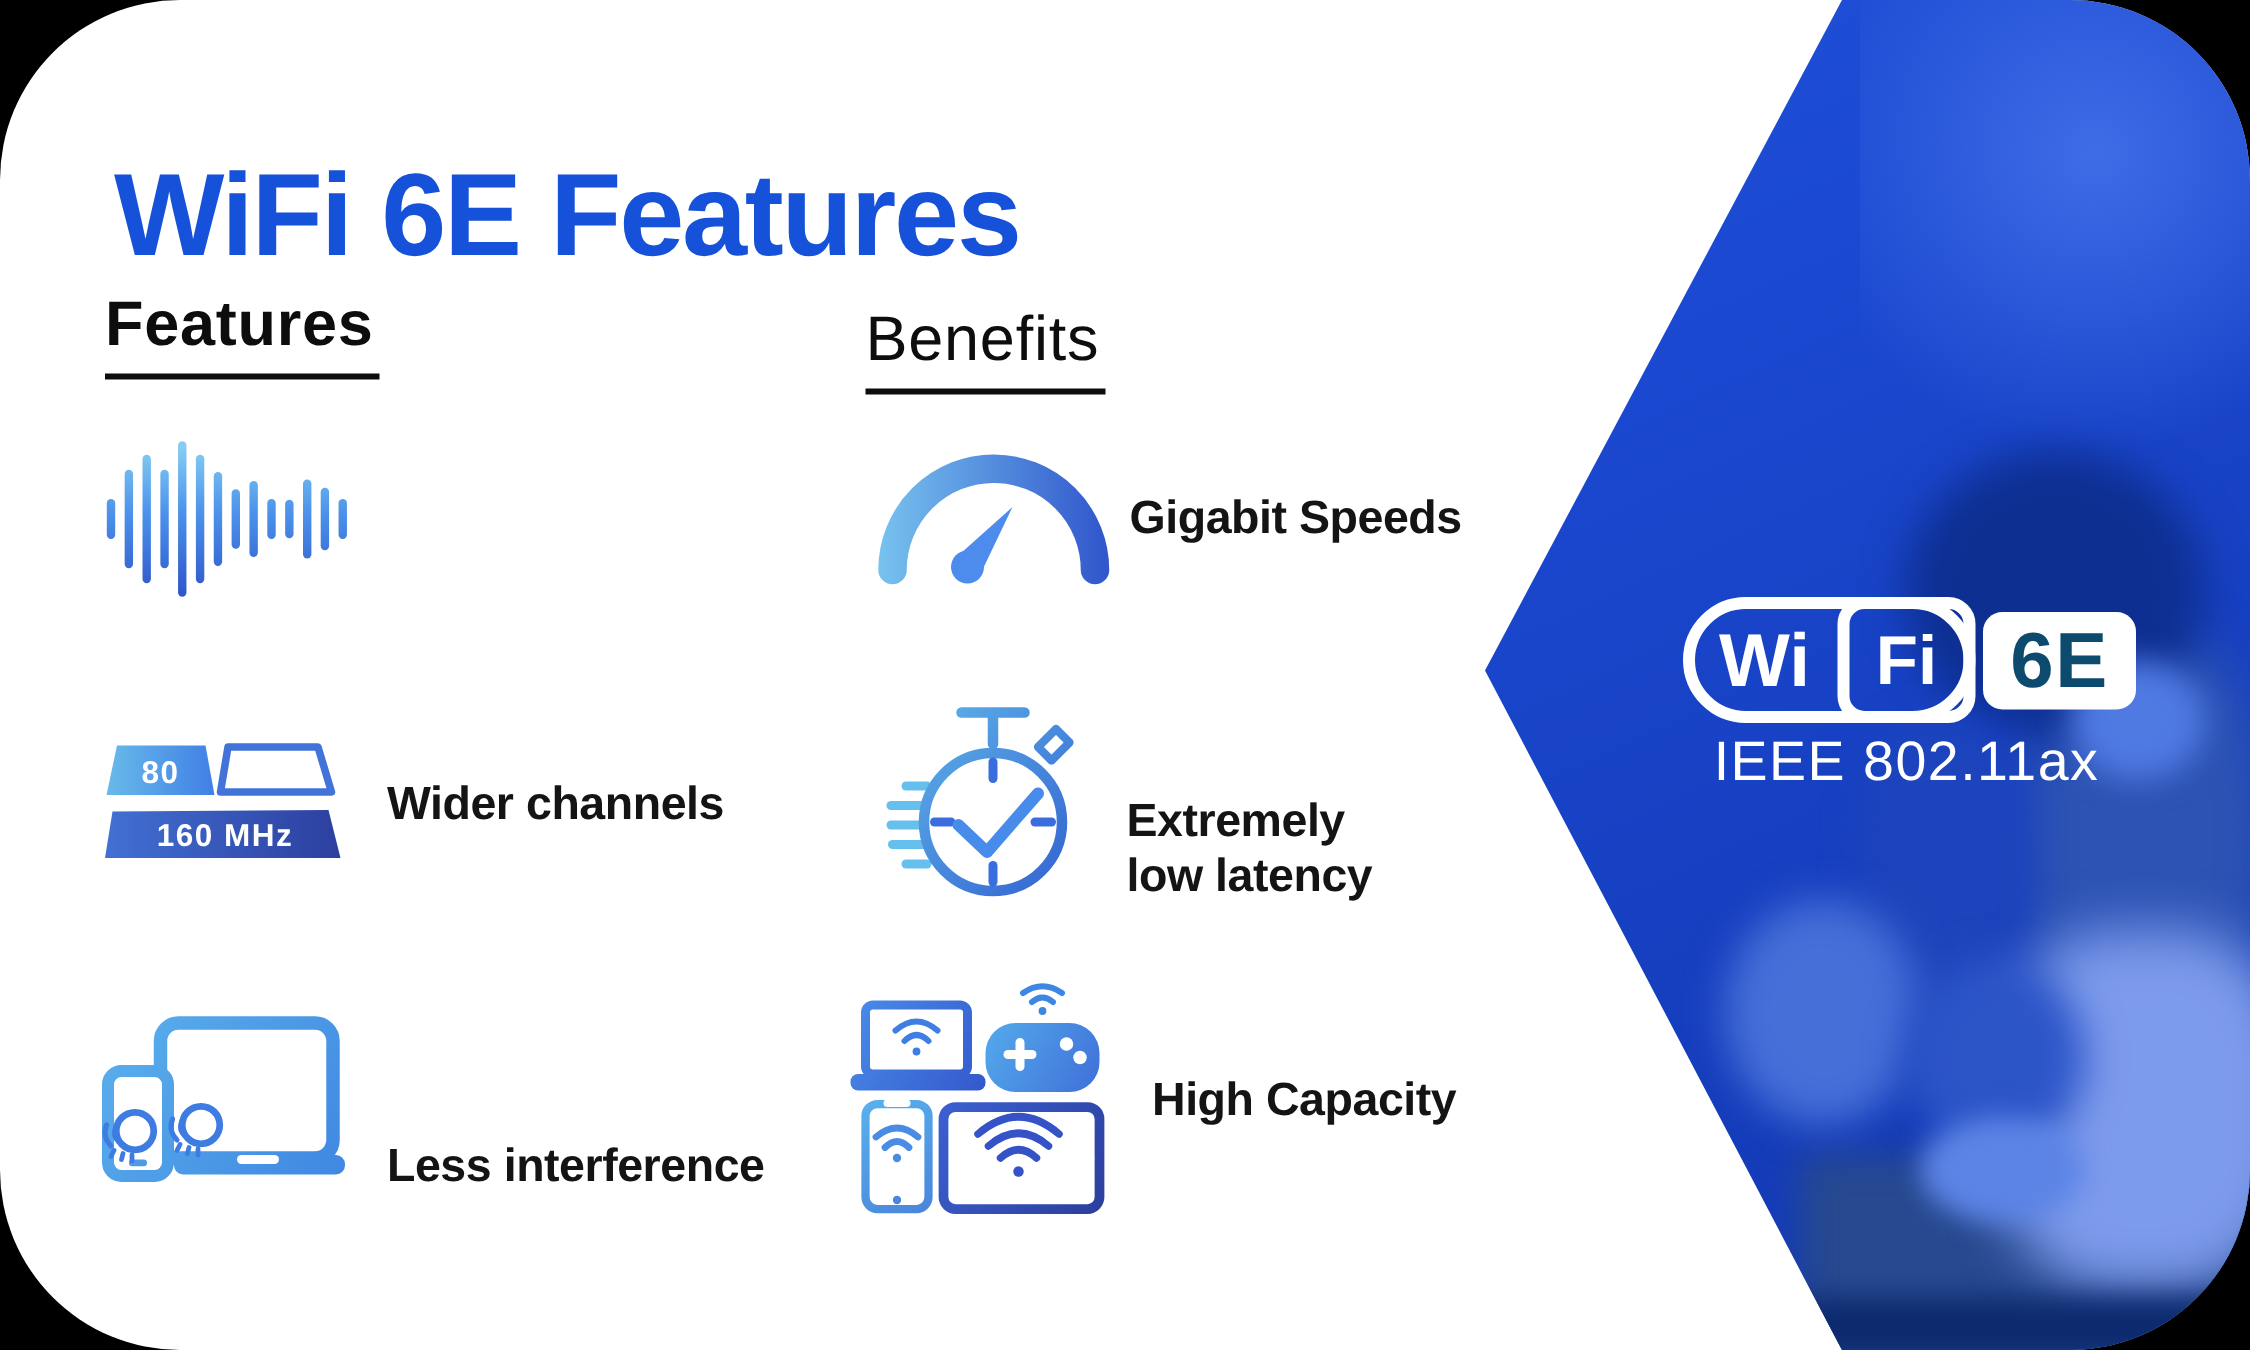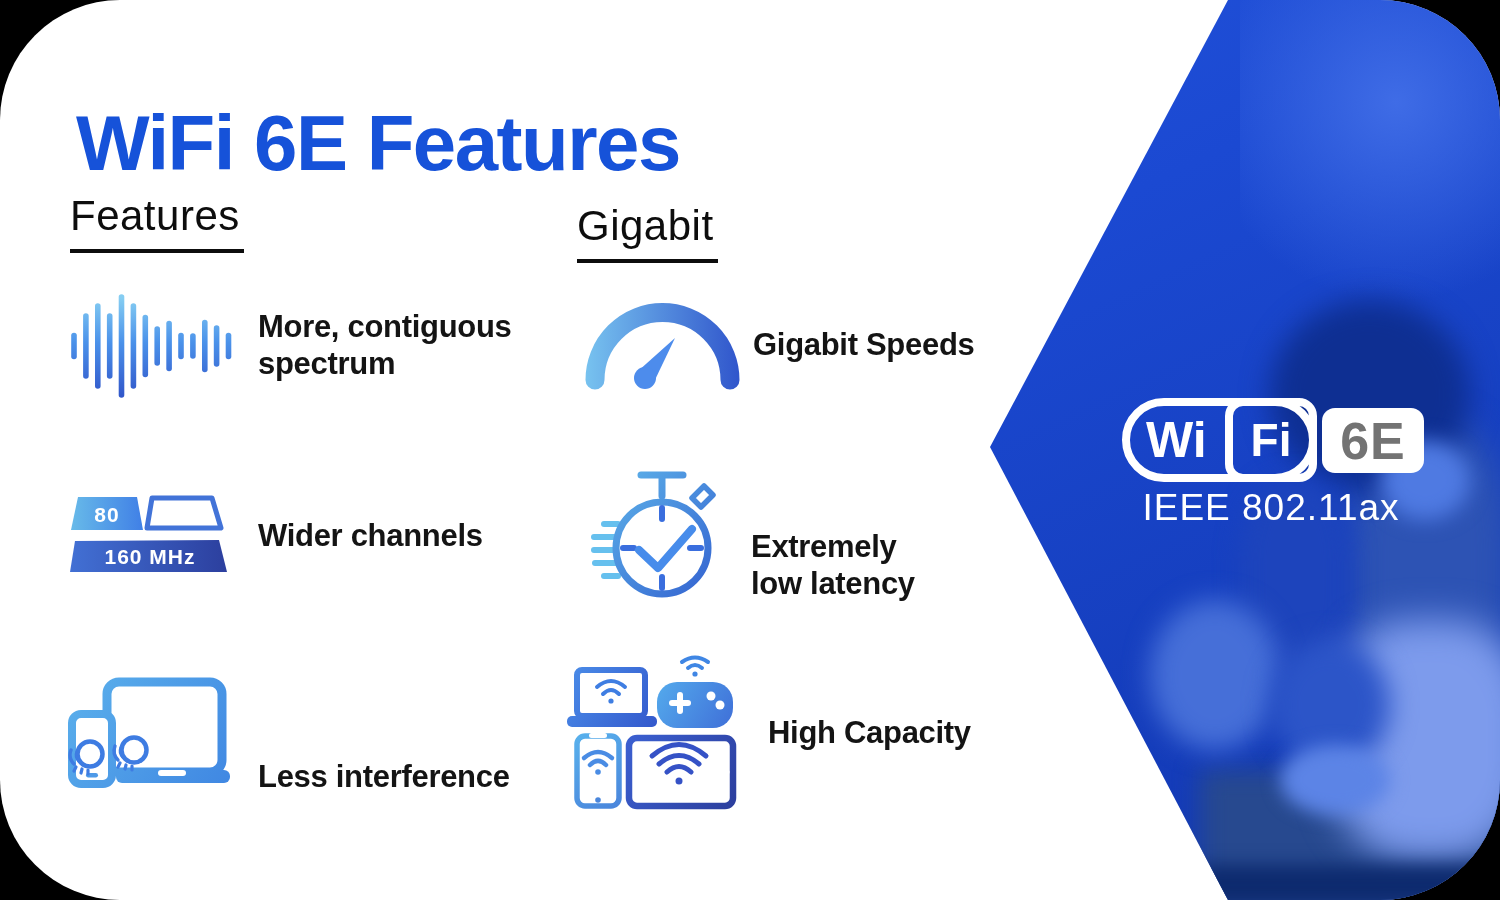--- a/index.html
+++ b/index.html
@@ -3,21 +3,21 @@
 <meta charset="utf-8">
 <style>
   html,body{margin:0;padding:0;background:#000;}
   .stage{position:relative;width:1500px;height:900px;overflow:hidden;font-family:"Liberation Sans",sans-serif;}
   .card{position:absolute;inset:0;background:#fff;border-radius:120px;overflow:hidden;}
 
   .title{position:absolute;left:76px;top:46px;font-size:78px;font-weight:800;color:#1652d9;letter-spacing:-1.5px;text-align:right;}
 
   .col-heading{position:absolute;font-size:42px;font-weight:400;color:#0d0d0d;letter-spacing:.5px;
     border-bottom:4px solid #0d0d0d;padding:0 4px 9px 0;display:inline-block;}
-  .heading-features{left:70px;top:192px;}
+  .heading-features{left:70px;top:192px;font-weight:bold;}
   .heading-benefits{left:577px;top:202px;}
 
   .item-label{position:absolute;font-size:31px;font-weight:700;color:#141414;line-height:37px;
     white-space:pre-line;letter-spacing:-.3px;}
 
   .icon{position:absolute;overflow:visible;}
   svg{overflow:visible;}
   svg text{font-family:"Liberation Sans",sans-serif;font-weight:700;fill:#fff;}
 
   
@@ -25,21 +25,21 @@
     clip-path:polygon(1228px 0px,1500px 0px,1500px 900px,1228px 900px,990px 447px);
     background:linear-gradient(155deg,#2a5ce2 0%,#1b49d2 45%,#1136ae 100%);}
   .blob{position:absolute;}
 
   .logo{position:absolute;left:1122px;top:398px;width:302px;height:84px;}
   .pill{position:absolute;left:0;top:0;width:195px;height:84px;border:8px solid #fff;border-radius:44px;box-sizing:border-box;}
   .wi{position:absolute;left:24px;top:13px;font-size:50px;font-weight:700;color:#fff;text-align:right;}
   .fi-box{position:absolute;left:103px;top:0;width:92px;height:84px;border:8px solid #fff;border-radius:18px;
     box-sizing:border-box;display:flex;align-items:center;justify-content:center;font-size:46px;font-weight:700;color:#fff;}
   .e-box{position:absolute;left:200px;top:10px;width:102px;height:65px;background:#fff;border-radius:13px;
-    display:flex;align-items:center;justify-content:center;font-size:52px;font-weight:800;color:#737373;letter-spacing:1px;}
+    display:flex;align-items:center;justify-content:center;font-size:52px;font-weight:800;color:#0c4a6e;letter-spacing:1px;}
   .ieee{position:absolute;left:1118px;top:487px;width:306px;text-align:center;font-size:37px;font-weight:400;color:#fff;letter-spacing:1px;}
 </style>
 </head>
 <body>
 
 <div class="stage">
  <div class="card">
 
   <div class="side-shape">
     <div>
@@ -61,21 +61,21 @@
       <span class="wi">Wi</span>
       <div class="fi-box">Fi</div>
       <div class="e-box">6E</div>
     </div>
     <div class="ieee">IEEE 802.11ax</div>
   </div>
 
   <h1 class="title">WiFi 6E Features</h1>
 
   <div class="col-heading heading-features">Features</div>
-  <div class="col-heading heading-benefits">Gigabit</div>
+  <div class="col-heading heading-benefits">Benefits</div>
 
   <svg class="icon" style="left:66px;top:290px;" width="170" height="112" viewBox="0 0 170 112">
     <defs>
       <linearGradient id="specG" x1="0" y1="8" x2="0" y2="106" gradientUnits="userSpaceOnUse">
         <stop offset="0" stop-color="#85cdf2"></stop>
             <stop offset=".45" stop-color="#4b92ea"></stop>
             <stop offset="1" stop-color="#3157ca"></stop>
       </linearGradient>
     </defs>
     <g stroke="url(#specG)" stroke-width="5.6" stroke-linecap="round">
@@ -88,22 +88,20 @@
       <line x1="79.3" y1="27.5" x2="79.3" y2="84.5"></line>
       <line x1="91.2" y1="39" x2="91.2" y2="73"></line>
       <line x1="103.1" y1="33.5" x2="103.1" y2="78.5"></line>
       <line x1="115" y1="45.5" x2="115" y2="66.5"></line>
       <line x1="126.9" y1="46" x2="126.9" y2="66"></line>
       <line x1="138.8" y1="32.5" x2="138.8" y2="79.5"></line>
       <line x1="150.6" y1="38" x2="150.6" y2="74"></line>
       <line x1="162.5" y1="45.5" x2="162.5" y2="66.5"></line>
     </g>
   </svg>
-  <div class="item-label" style="left:258px;top:308px;">More, contiguous
-spectrum</div>
 
   <svg class="icon" style="left:70px;top:494px;" width="160" height="82" viewBox="0 0 160 82">
     <defs>
       <linearGradient id="chA" x1="0" y1="0" x2="75" y2="0" gradientUnits="userSpaceOnUse">
         <stop offset="0" stop-color="#68bbe9"></stop>
             <stop offset="1" stop-color="#3f7ee6"></stop>
       </linearGradient>
       <linearGradient id="chC" x1="0" y1="0" x2="158" y2="0" gradientUnits="userSpaceOnUse">
         <stop offset="0" stop-color="#4270d4"></stop>
             <stop offset="1" stop-color="#2c3f9e"></stop>

